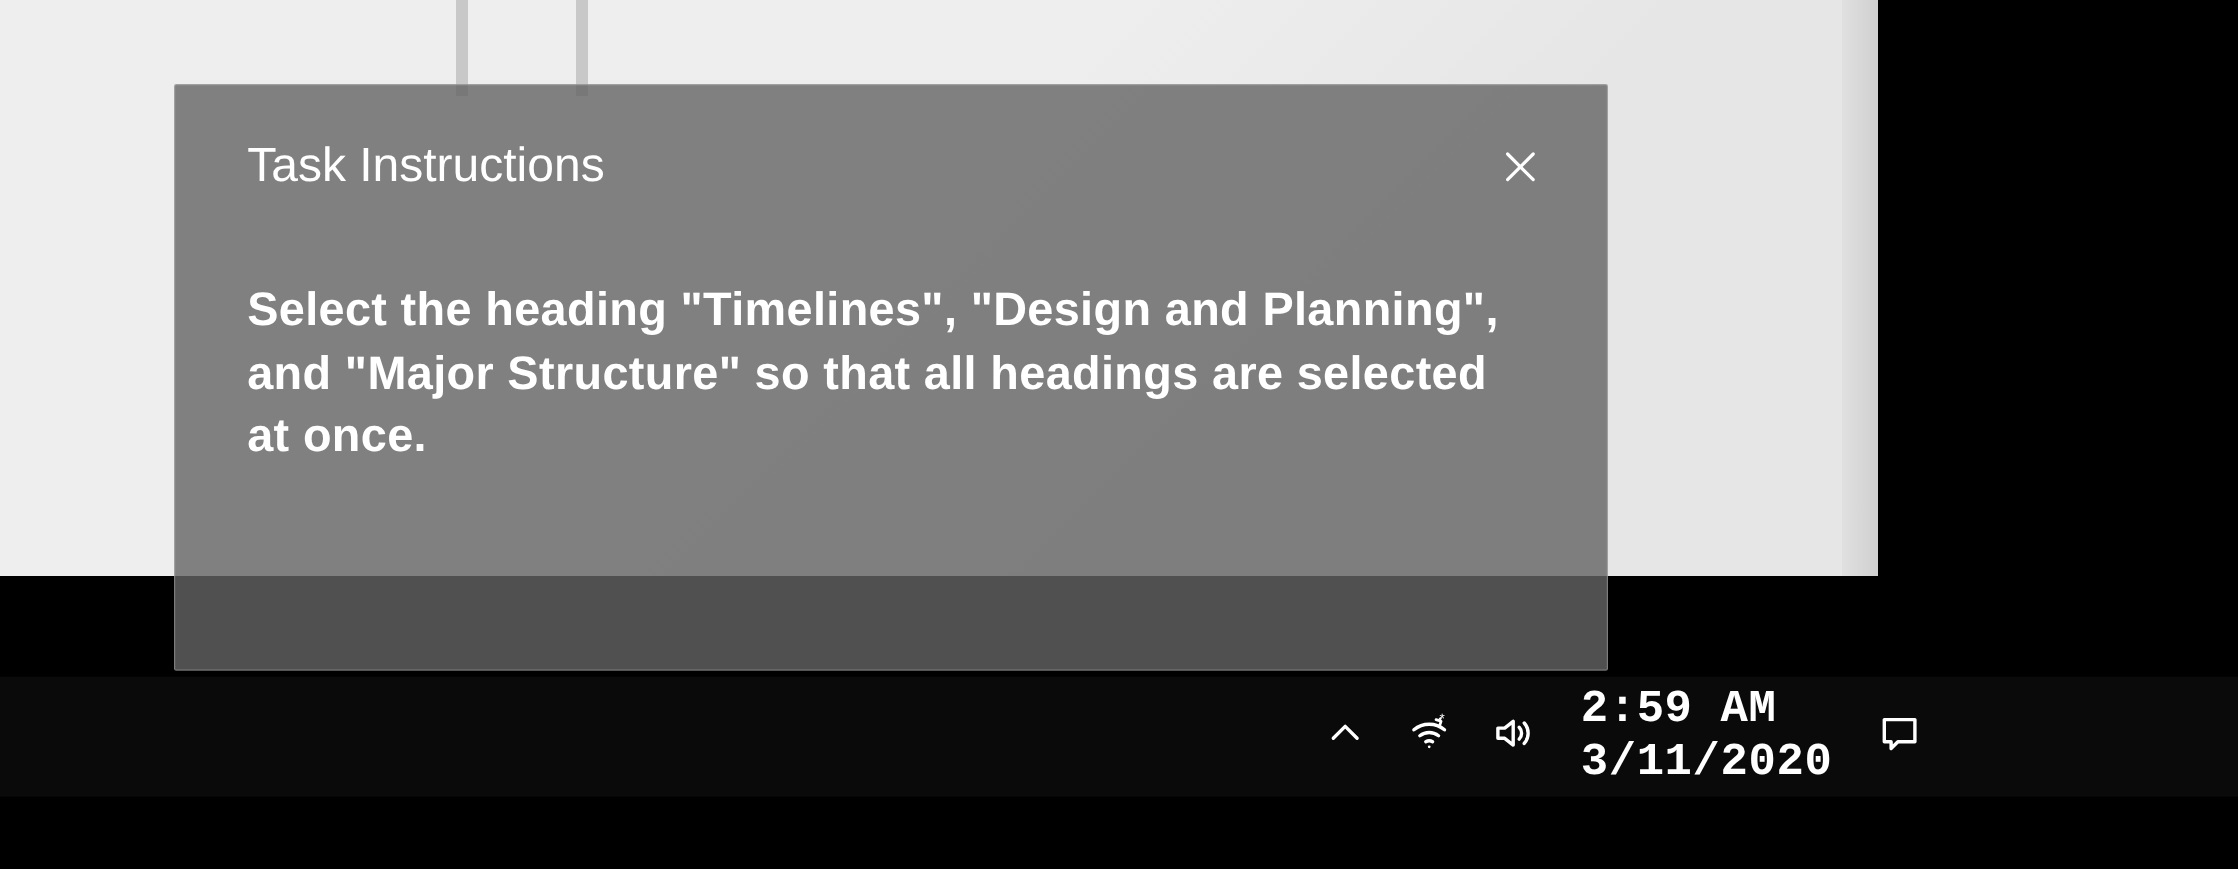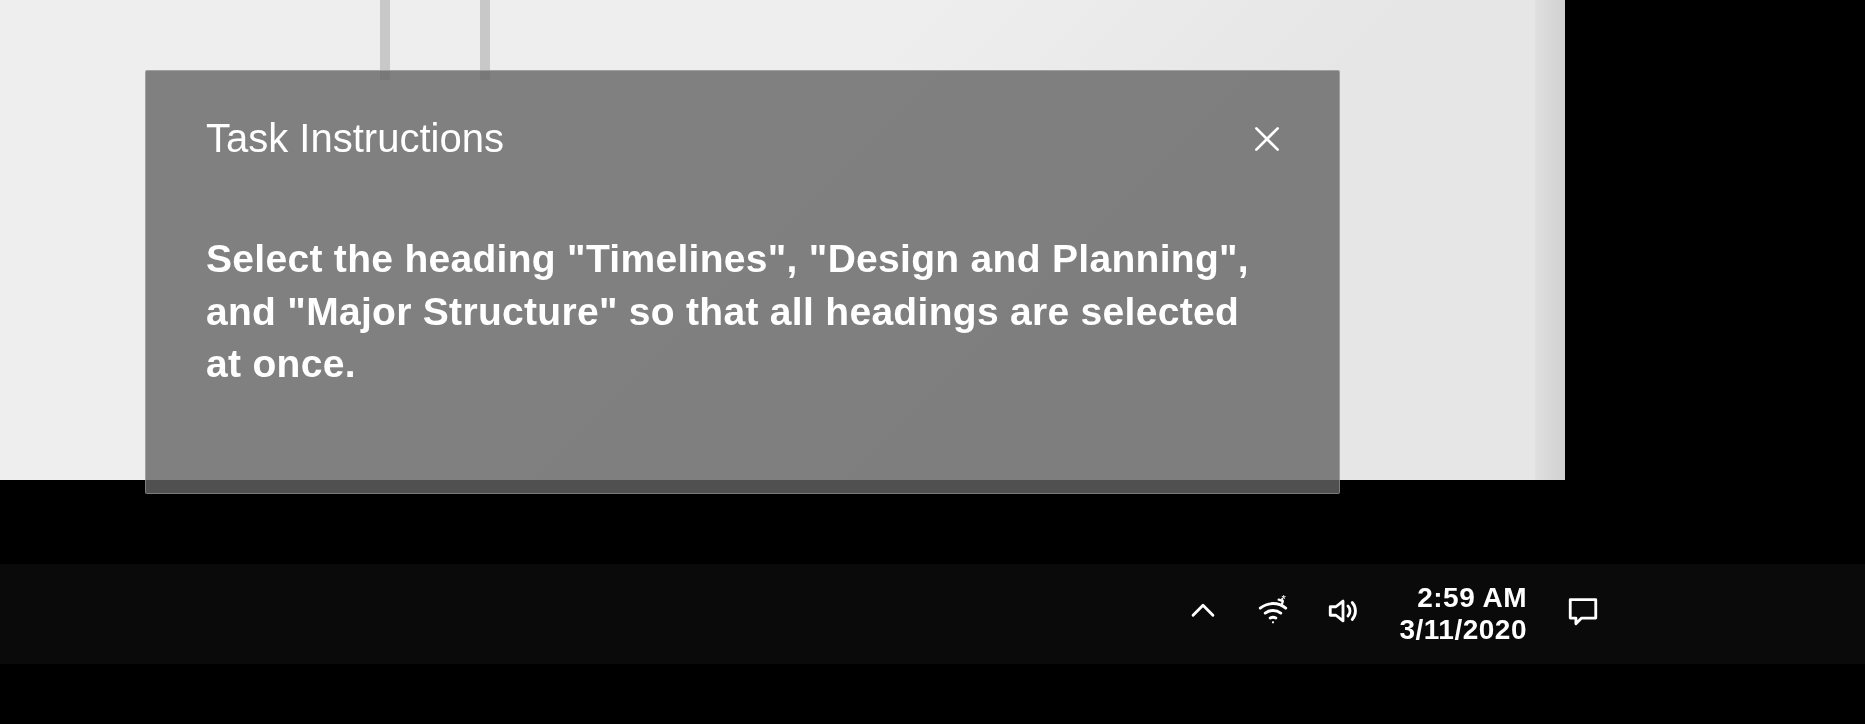--- a/index.html
+++ b/index.html
@@ -43,21 +43,21 @@
       width: 30px;
       height: 480px;
       background: linear-gradient(90deg, #e0e0e0, #d0d0d0);
     }
 
     .dialog {
       position: absolute;
       left: 145px;
       top: 70px;
       width: 1195px;
-      height: 424px;
+      height: 489px;
       background: rgba(100, 100, 100, 0.80);
       border: 1px solid rgba(255,255,255,0.25);
       border-radius: 2px;
       color: #fff;
       padding: 45px 60px 40px 60px;
     }
     .dialog .title {
       font-size: 40px;
       font-weight: 400;
     }
@@ -102,26 +102,27 @@
       align-items: center;
       justify-content: center;
       width: 44px;
       height: 44px;
       color: #fff;
     }
     .tray-icon svg { width: 34px; height: 34px; }
     .tray-clock {
       display: flex;
       flex-direction: column;
-      align-items: flex-end;
+      align-items: flex-start;
       line-height: 1.15;
-      font-size: 28px;
+      font-size: 38px;
       font-weight: 600;
       letter-spacing: 0.5px;
       padding: 0 8px;
+      font-family: Liberation Mono, monospace;
     }
     .tray-action-center {
       display: flex;
       align-items: center;
       justify-content: center;
       width: 44px;
       height: 44px;
     }
     .tray-action-center svg { width: 34px; height: 34px; }
 

